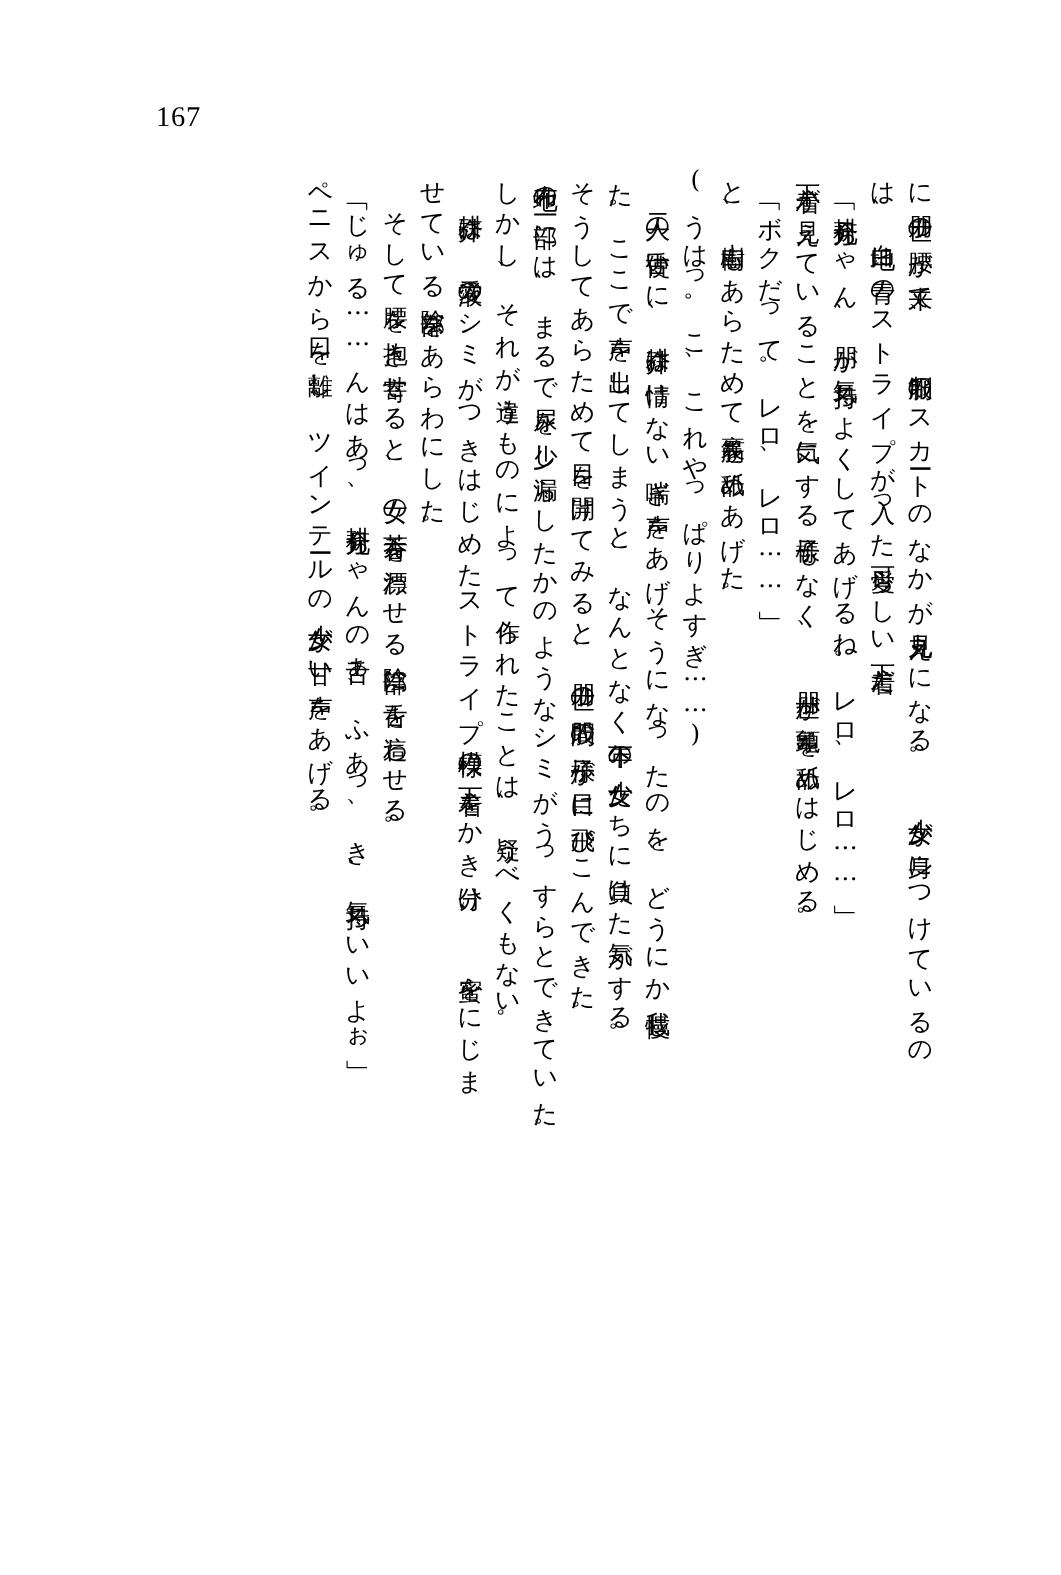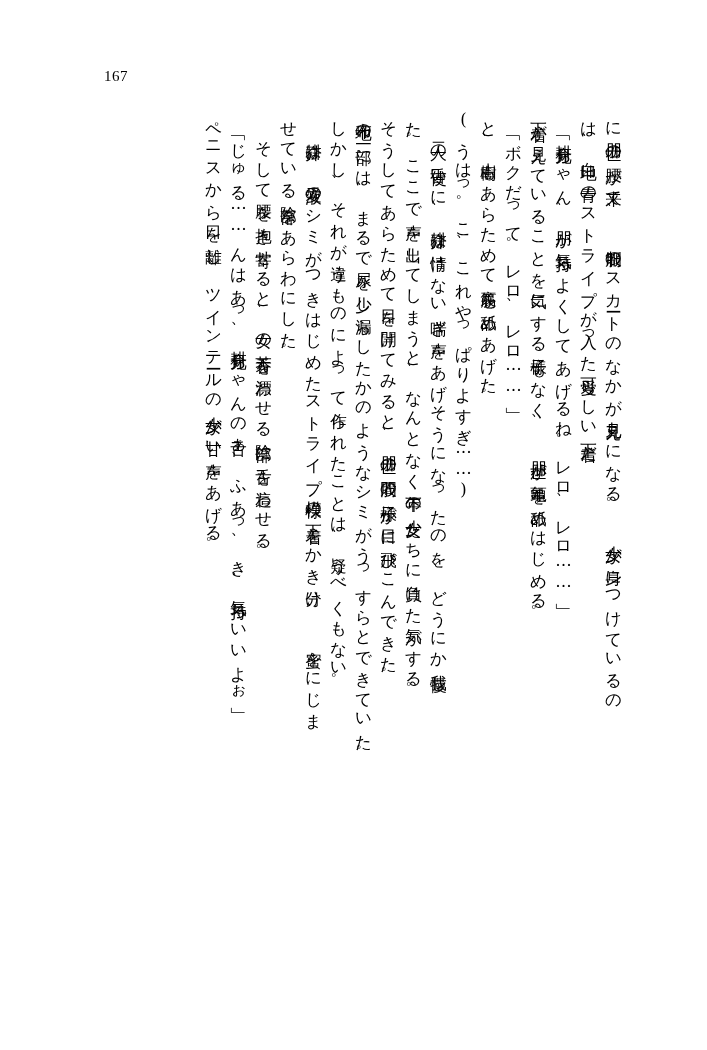--- a/index.html
+++ b/index.html
@@ -19,21 +19,21 @@
     position: absolute;
     left: 0;
     top: 0;
     width: 707px;
     height: 1050px;
   }
   #page-number {
     position: absolute;
     left: 104px;
     top: 68px;
-    font-size: 15px;
+    font-size: 19px;
     font-family: "Liberation Serif", "DejaVu Serif", serif;
     letter-spacing: 0.5px;
     color: #000;
   }
   #text-block {
     position: absolute;
     left: 96px;
     top: 110px;
     width: 530px;
     height: 880px;

